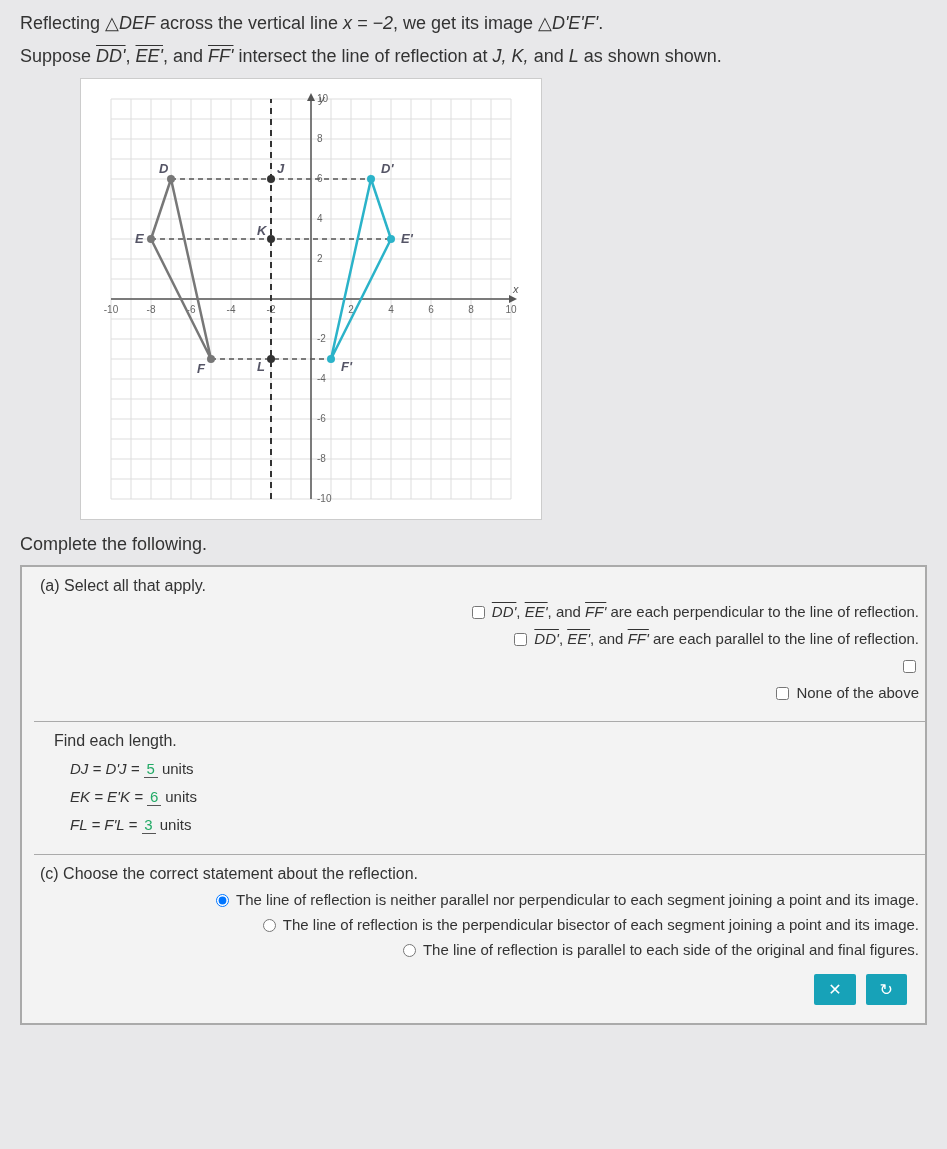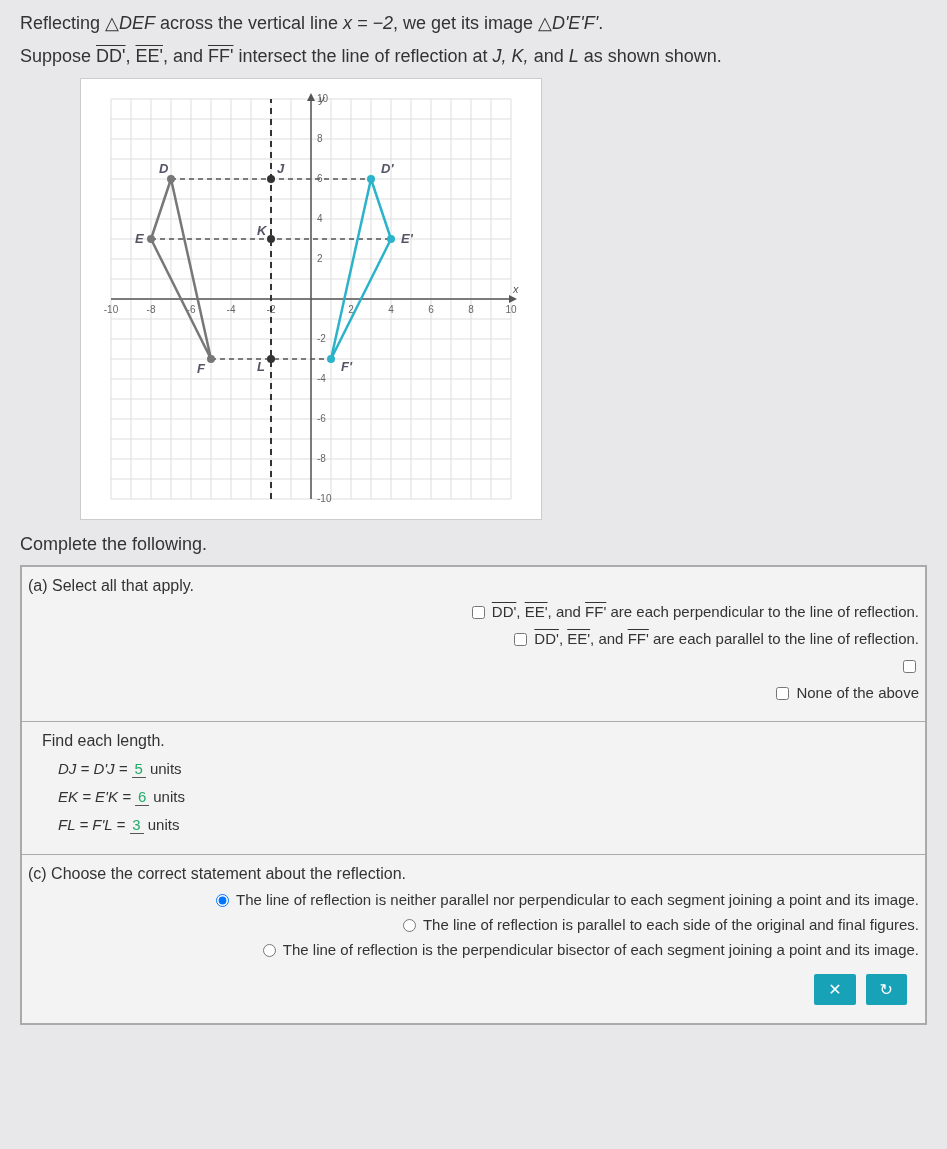--- a/index.html
+++ b/index.html
@@ -3,28 +3,28 @@
 <meta charset="utf-8">
 <style>
   body {
     font-family: Arial, Helvetica, sans-serif;
     background: #e8e8ea;
     margin: 0;
     padding: 10px 20px 20px 20px;
     color: #333;
     width: 907px;
   }
-  .overline { text-decoration: overline; }
+  .overline { text-decoration: overline; font-style: italic; }
   .intro { font-size: 18px; line-height: 1.5; margin-bottom: 6px; }
   .intro i { }
   .graph-wrap { margin: 8px 0 8px 60px; }
   svg.graph { background: #fff; border: 1px solid #ccc; }
   .section-label { font-size: 18px; margin: 10px 0; }
   .qbox { border: 2px solid #aaa; background: #f3f3f3; }
-  .qrow { border-bottom: 1px solid #aaa; padding: 10px 6px; }
+  .qrow { border-bottom: 1px solid #aaa; padding: 10px 6px; margin-left: 12px; }
   .qrow:last-child { border-bottom: none; }
   .qtitle { font-size: 16px; margin-bottom: 8px; }
   .opt { display: flex; align-items: flex-start; gap: 4px; margin: 8px 0 8px 14px; font-size: 15px; justify-content: flex-end; }
   .opt input { margin-top: 3px; }
   .eqrow { margin: 10px 0 10px 30px; font-size: 15px; font-style: italic; }
   .blank { display: inline-block; min-width: 14px; border-bottom: 1px solid #555; text-align: center; font-style: normal; color: #2a6; }
   .btnrow { display: flex; justify-content: flex-end; gap: 10px; padding: 8px 12px; }
   .btn { background: #17a2b8; color: #fff; border: none; padding: 6px 14px; font-size: 16px; cursor: pointer; border-radius: 2px; }
   .units { font-style: normal; }
 </style>
@@ -194,25 +194,25 @@
   </div>
 
   <div class="qrow">
     <div class="qtitle">(c) Choose the correct statement about the reflection.</div>
     <label class="opt">
       <input type="radio" name="c" checked="" style="">
       <span>The line of reflection is neither parallel nor perpendicular to each segment joining a point and its image.</span>
     </label>
     <label class="opt">
       <input type="radio" name="c" style="">
+      <span>The line of reflection is the perpendicular bisector of each segment joining a point and its image.</span>
+    </label>
+    <label class="opt">
+      <input type="radio" name="c" style="">
       <span>The line of reflection is parallel to each side of the original and final figures.</span>
-    </label>
-    <label class="opt">
-      <input type="radio" name="c" style="">
-      <span>The line of reflection is the perpendicular bisector of each segment joining a point and its image.</span>
     </label>
     <div class="btnrow">
       <button class="btn">✕</button>
       <button class="btn">↻</button>
     </div>
   </div>
 
 </div>
 
 </body></html>

